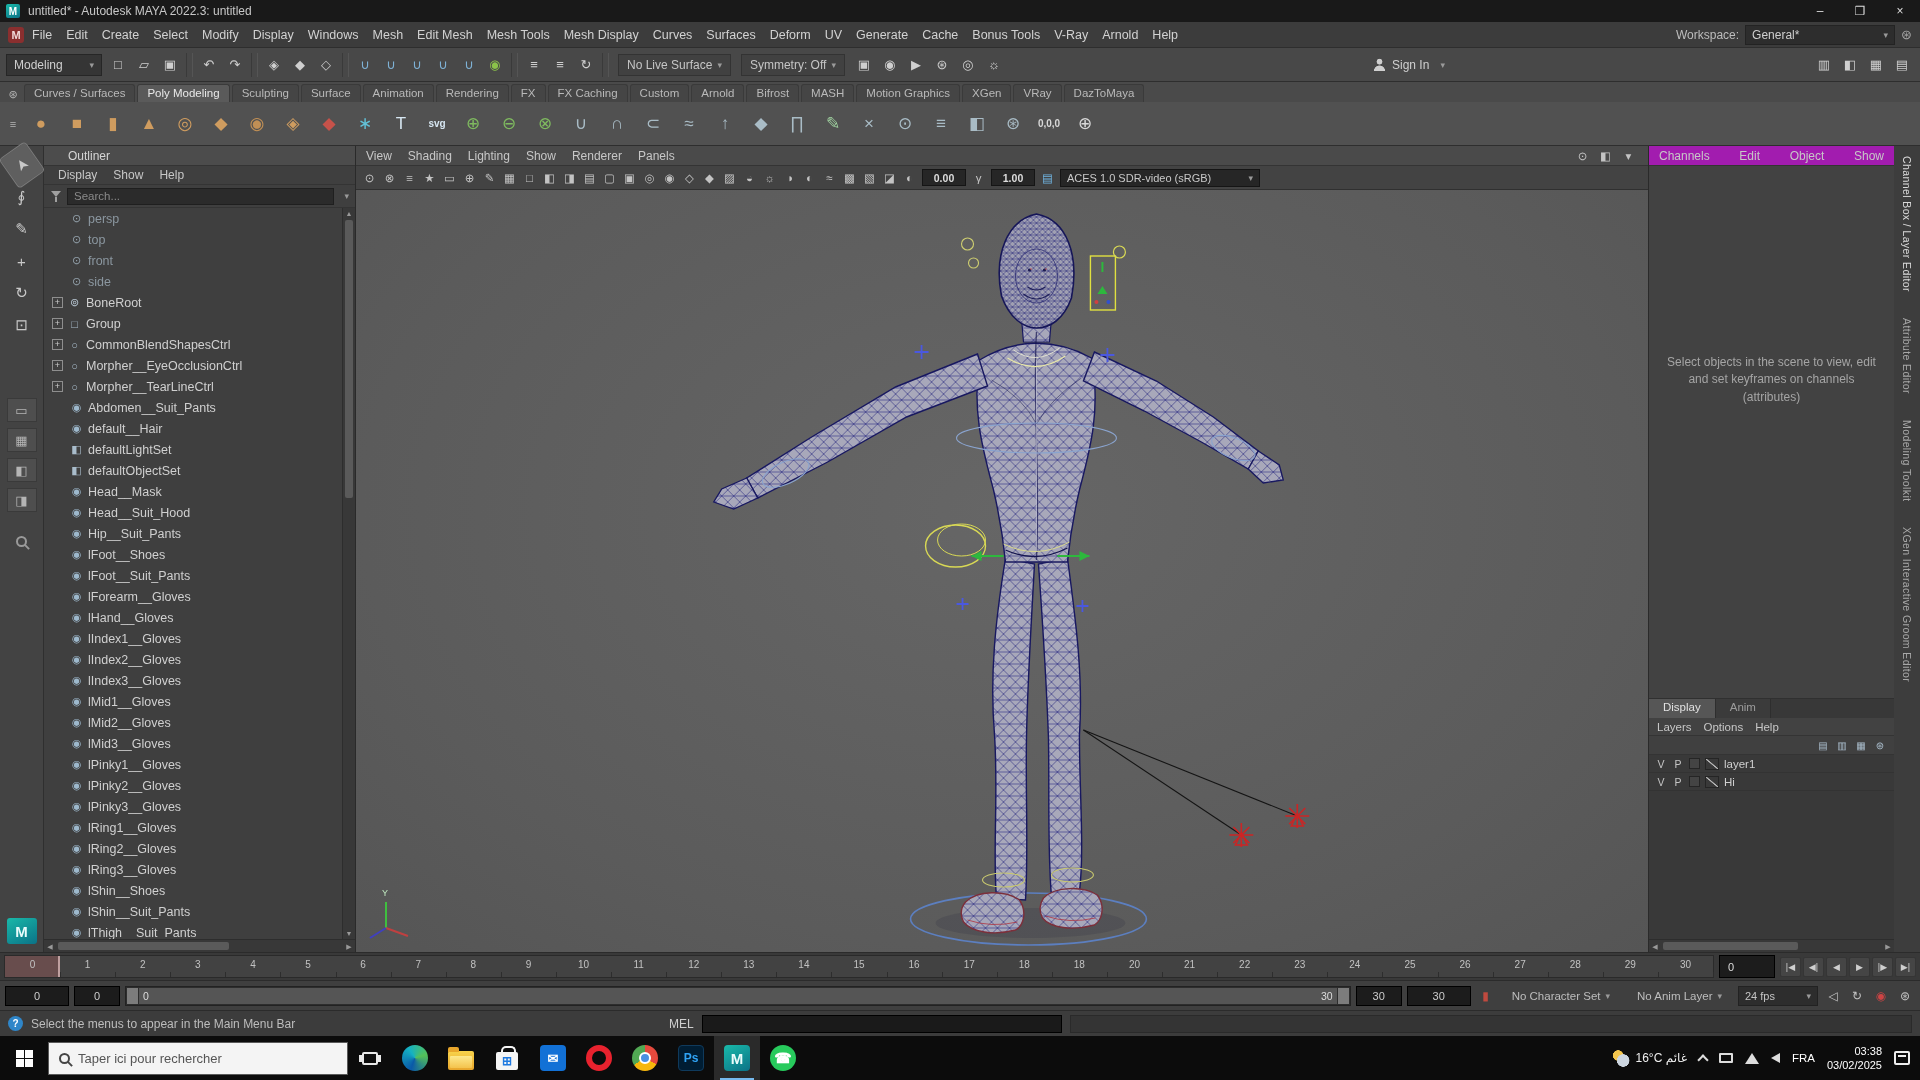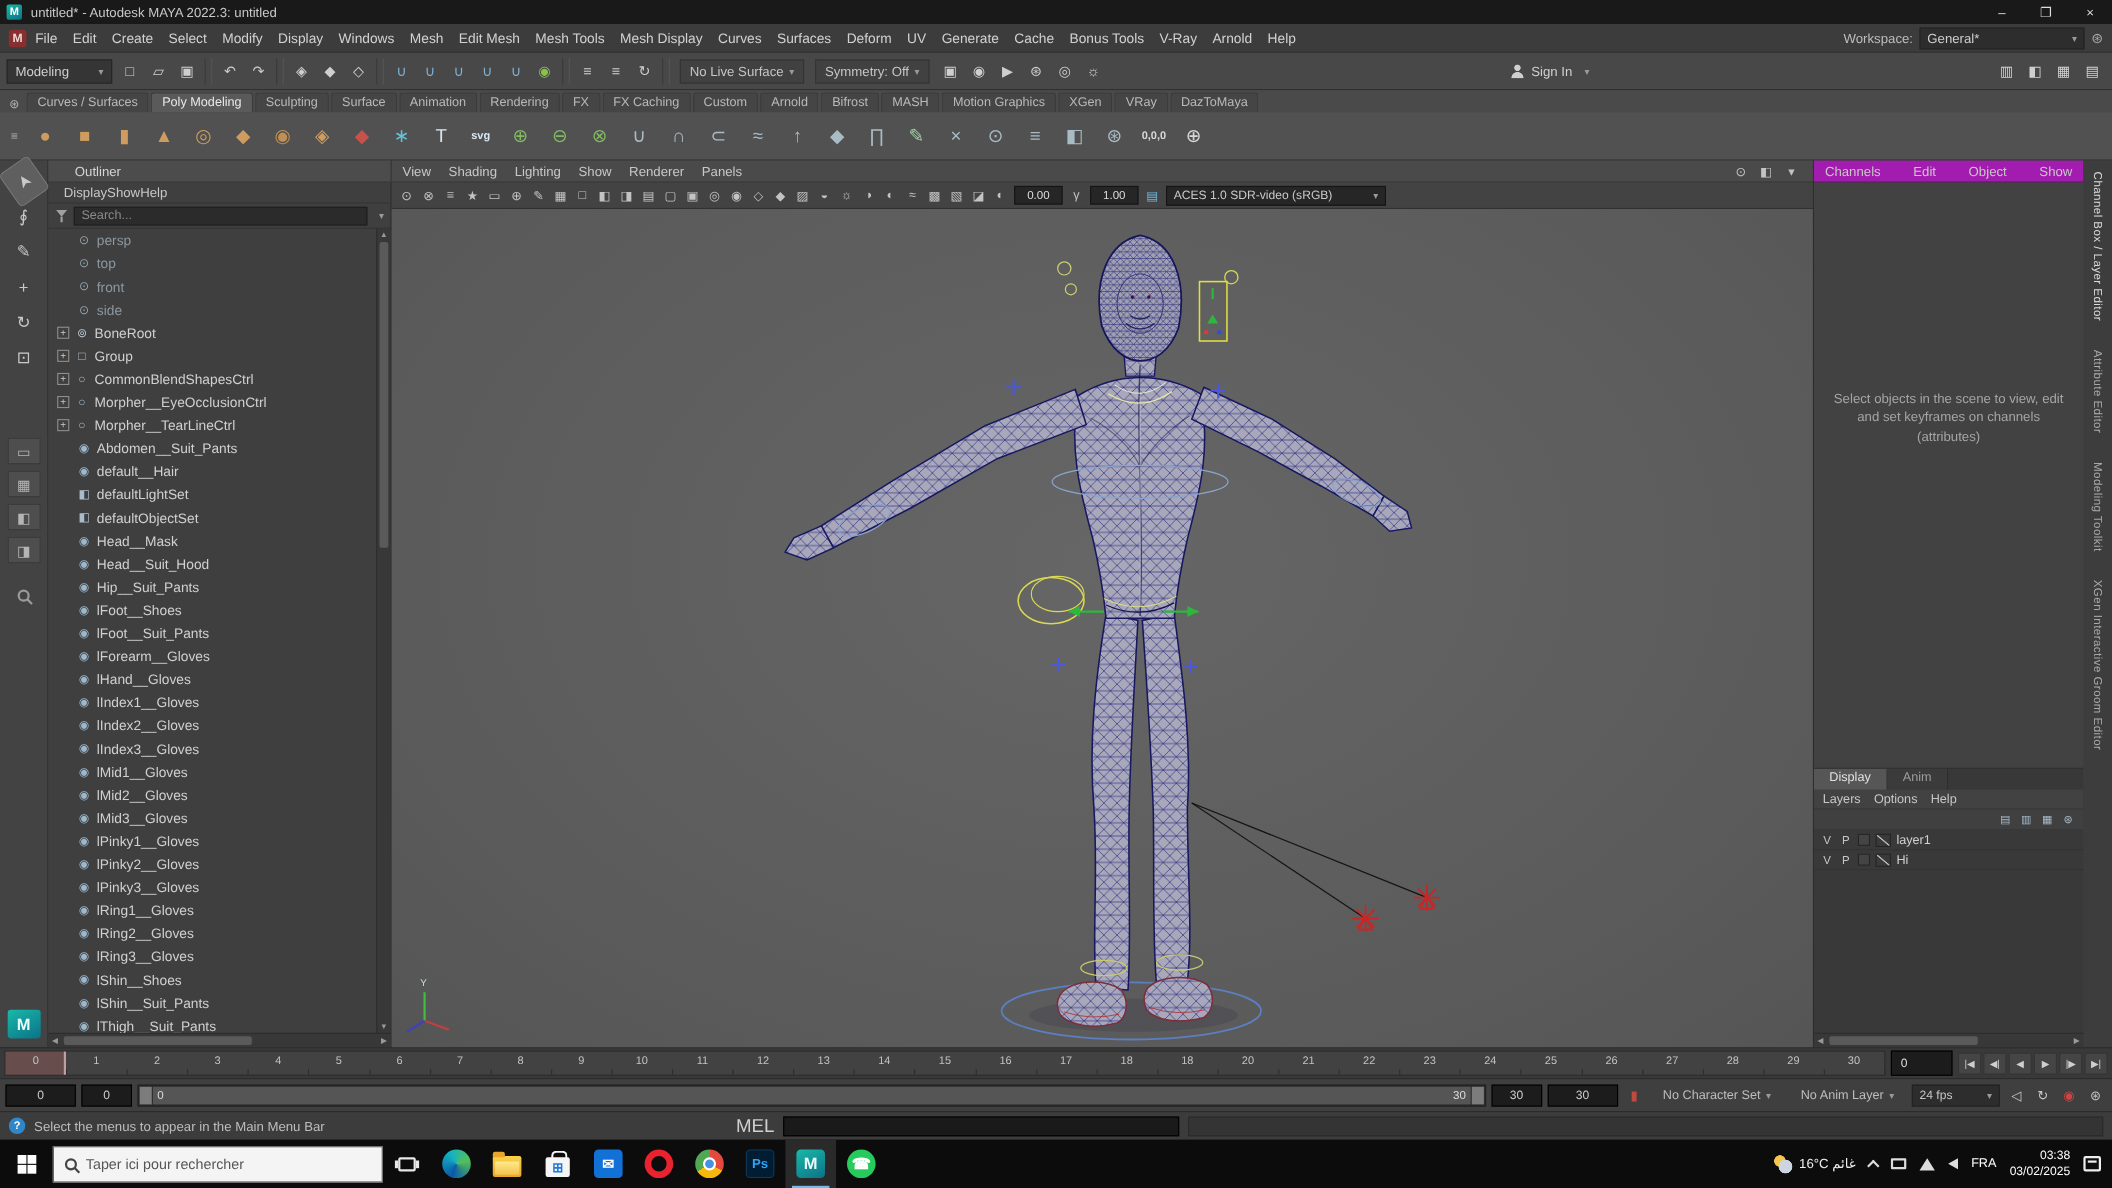--- a/index.html
+++ b/index.html
@@ -55,21 +55,21 @@
   #layouts { margin-top:56px; display:flex; flex-direction:column; gap:6px; }
   .layout-btn { width:30px; height:24px; background:#4e4e4e; border:1px solid #3a3a3a; color:#b5b5b5; font-size:13px; display:flex; align-items:center; justify-content:center; }
   .magbox { margin-top:14px; width:30px; height:26px; display:flex; align-items:center; justify-content:center; }
   .magic { width:11px; height:11px; border:2px solid #9a9a9a; border-radius:50%; position:relative; }
   .magic::after { content:""; position:absolute; width:2px; height:6px; background:#9a9a9a; right:-3px; bottom:-5px; transform:rotate(-45deg); }
   .maya-badge { margin:6px 0 8px; width:30px; height:26px; background:linear-gradient(150deg,#19b9a9,#0b7287); border-radius:3px; color:#eafcfb; font-weight:bold; font-size:15px; display:flex; align-items:center; justify-content:center; }
 
   
   .outliner { width:312px; background:#3f3f3f; border-right:1px solid #2a2a2a; display:flex; flex-direction:column; }
   .ol-header { height:20px; background:#4c4c4c; display:flex; align-items:center; padding-left:24px; font-size:12px; color:#d5d5d5; border-bottom:1px solid #343434; }
-  .ol-menus, .vp-menus-row, .cb-menus, .le-menus { display:flex; font-size:12px; color:#c7c7c7; align-items:center; }
+  .ol-menus, .vp-menus-row, .cb-menus, .le-menus { display:flex; gap:16px; font-size:12px; color:#c7c7c7; align-items:center; }
   .ol-menus { height:19px; padding-left:14px; border-bottom:1px solid #343434; }
   .panel-menu { cursor:default; }
   .ol-search { height:23px; display:flex; align-items:center; gap:5px; padding:0 6px; border-bottom:1px solid #343434; }
   .funnel { position:relative; width:12px; height:12px; }
   .funnel::before { content:""; position:absolute; top:1px; left:1px; border:5px solid transparent; border-top:6px solid #a0a0a0; }
   .funnel::after { content:""; position:absolute; top:7px; left:5px; width:2px; height:5px; background:#a0a0a0; }
   .ol-search input { flex:1; height:17px; background:#2b2b2b; border:1px solid #1f1f1f; color:#ccc; font-size:11.5px; padding:0 6px; outline:none; }
   .ol-search input::placeholder { color:#8a8a8a; }
   .ol-list-wrap { flex:1; min-height:0; position:relative; overflow:hidden; }
   .ol-list { position:absolute; inset:0 13px 0 0; overflow:hidden; }
@@ -90,21 +90,21 @@
   .scroll-h .a { position:absolute; top:0; bottom:0; width:12px; font-size:7px; color:#999; text-align:center; line-height:13px; }
   .scroll-h .a.lf { left:0; } .scroll-h .a.rt { right:0; }
 
   
   .viewport { flex:1; min-width:0; display:flex; flex-direction:column; border-right:1px solid #2a2a2a; }
   .vp-menus-row { height:20px; background:#4a4a4a; padding:0 10px; border-bottom:1px solid #343434; }
   #vp-corner { margin-left:auto; display:flex; gap:4px; }
   .vp-toolbar { height:24px; background:#434343; display:flex; align-items:center; padding:0 4px; gap:1px; border-bottom:1px solid #303030; }
   .vp-ic { width:19px; height:19px; display:flex; align-items:center; justify-content:center; font-size:11.5px; color:#c3c3c3; }
   .vp-ic-row { display:flex; gap:1px; }
-  .vpfield { width:44px; height:17px; background:#262626; border:1px solid #151515; color:#ddd; font-size:10.5px; display:flex; align-items:center; justify-content:center; margin:0 2px; }
+  .vpfield { width:44px; height:17px; background:#262626; border:1px solid #151515; color:#ddd; font-size:10.5px; display:flex; align-items:center; justify-content:center; margin:0 2px;font-weight:bold; }
   .cs { color:#6fb3e0; }
   .cs-select { width:200px; height:18px; background:#262626; border:1px solid #151515; display:flex; align-items:center; justify-content:space-between; padding:0 6px; font-size:11px; color:#c9c9c9; margin-left:2px; }
   .vp-canvas { flex:1; min-height:0; position:relative; background:radial-gradient(ellipse at 50% 42%, #666666 0%, #5b5b5b 70%, #555 100%); }
   .vp-canvas svg { position:absolute; inset:0; width:100%; height:100%; }
 
   
   .rightpanel { width:245px; background:#424242; display:flex; flex-direction:column; }
   .cb-menus { height:20px; padding:0 10px; justify-content:space-between; border-bottom:1px solid #343434; background:#a21caf; }
   .cb-empty { flex:1; position:relative; }
   .cb-message { position:absolute; top:188px; left:12px; right:12px; text-align:center; font-size:12px; color:#a5a5a5; line-height:1.45; }
@@ -148,21 +148,21 @@
   .dd.plain { background:transparent; border:none; color:#bdbdbd; font-size:11.5px; }
   .fps-select { width:80px; height:20px; background:#2d2d2d; border:1px solid #222; display:flex; align-items:center; justify-content:space-between; padding:0 6px; font-size:11px; color:#c5c5c5; }
   .rg-icons { display:flex; gap:4px; align-items:center; }
   .rg-ic { width:20px; height:20px; display:flex; align-items:center; justify-content:center; font-size:12px; color:#c3c3c3; }
   .bookmark { color:#c04a3f; }
 
   
   .status { height:26px; background:#3c3c3c; display:flex; align-items:center; padding:0 8px; gap:8px; border-top:1px solid #2b2b2b; }
   .help-ic { width:15px; height:15px; border-radius:50%; background:#2f86c9; color:#fff; font-size:10px; font-weight:bold; display:flex; align-items:center; justify-content:center; flex:none; }
   .help-text { font-size:12px; color:#bdbdbd; width:600px; white-space:nowrap; overflow:hidden; }
-  .mel-label { font-size:17px; color:#cfcfcf; margin-left:30px; }
+  .mel-label { font-size:12px; color:#cfcfcf; margin-left:30px; }
   .mel-input { width:360px; height:18px; background:#1a1a1a; border:1px solid #000; color:#ccc; font-size:11px; padding:0 5px; outline:none; }
   .mel-result { flex:1; height:18px; background:#343434; border:1px solid #2a2a2a; }
 
   
   .taskbar { height:44px; background:#0c0c0c; display:flex; align-items:center; }
   .task-start { width:48px; height:44px; display:flex; align-items:center; justify-content:center; }
   .winlogo { display:grid; grid-template-columns:8px 8px; grid-template-rows:8px 8px; gap:1px; }
   .winlogo i { background:#fdfdfd; }
   .task-search { width:300px; height:33px; background:#f4f4f4; border:1px solid #5a5a5a; display:flex; align-items:center; gap:8px; padding:0 10px; }
   .task-search .magic { border-color:#444; } .task-search .magic::after { background:#444; }

